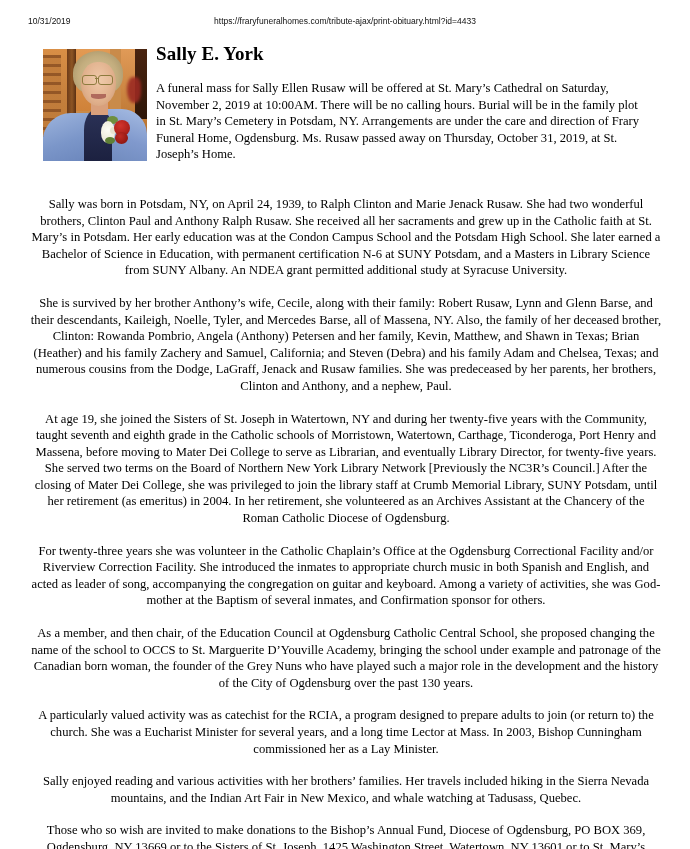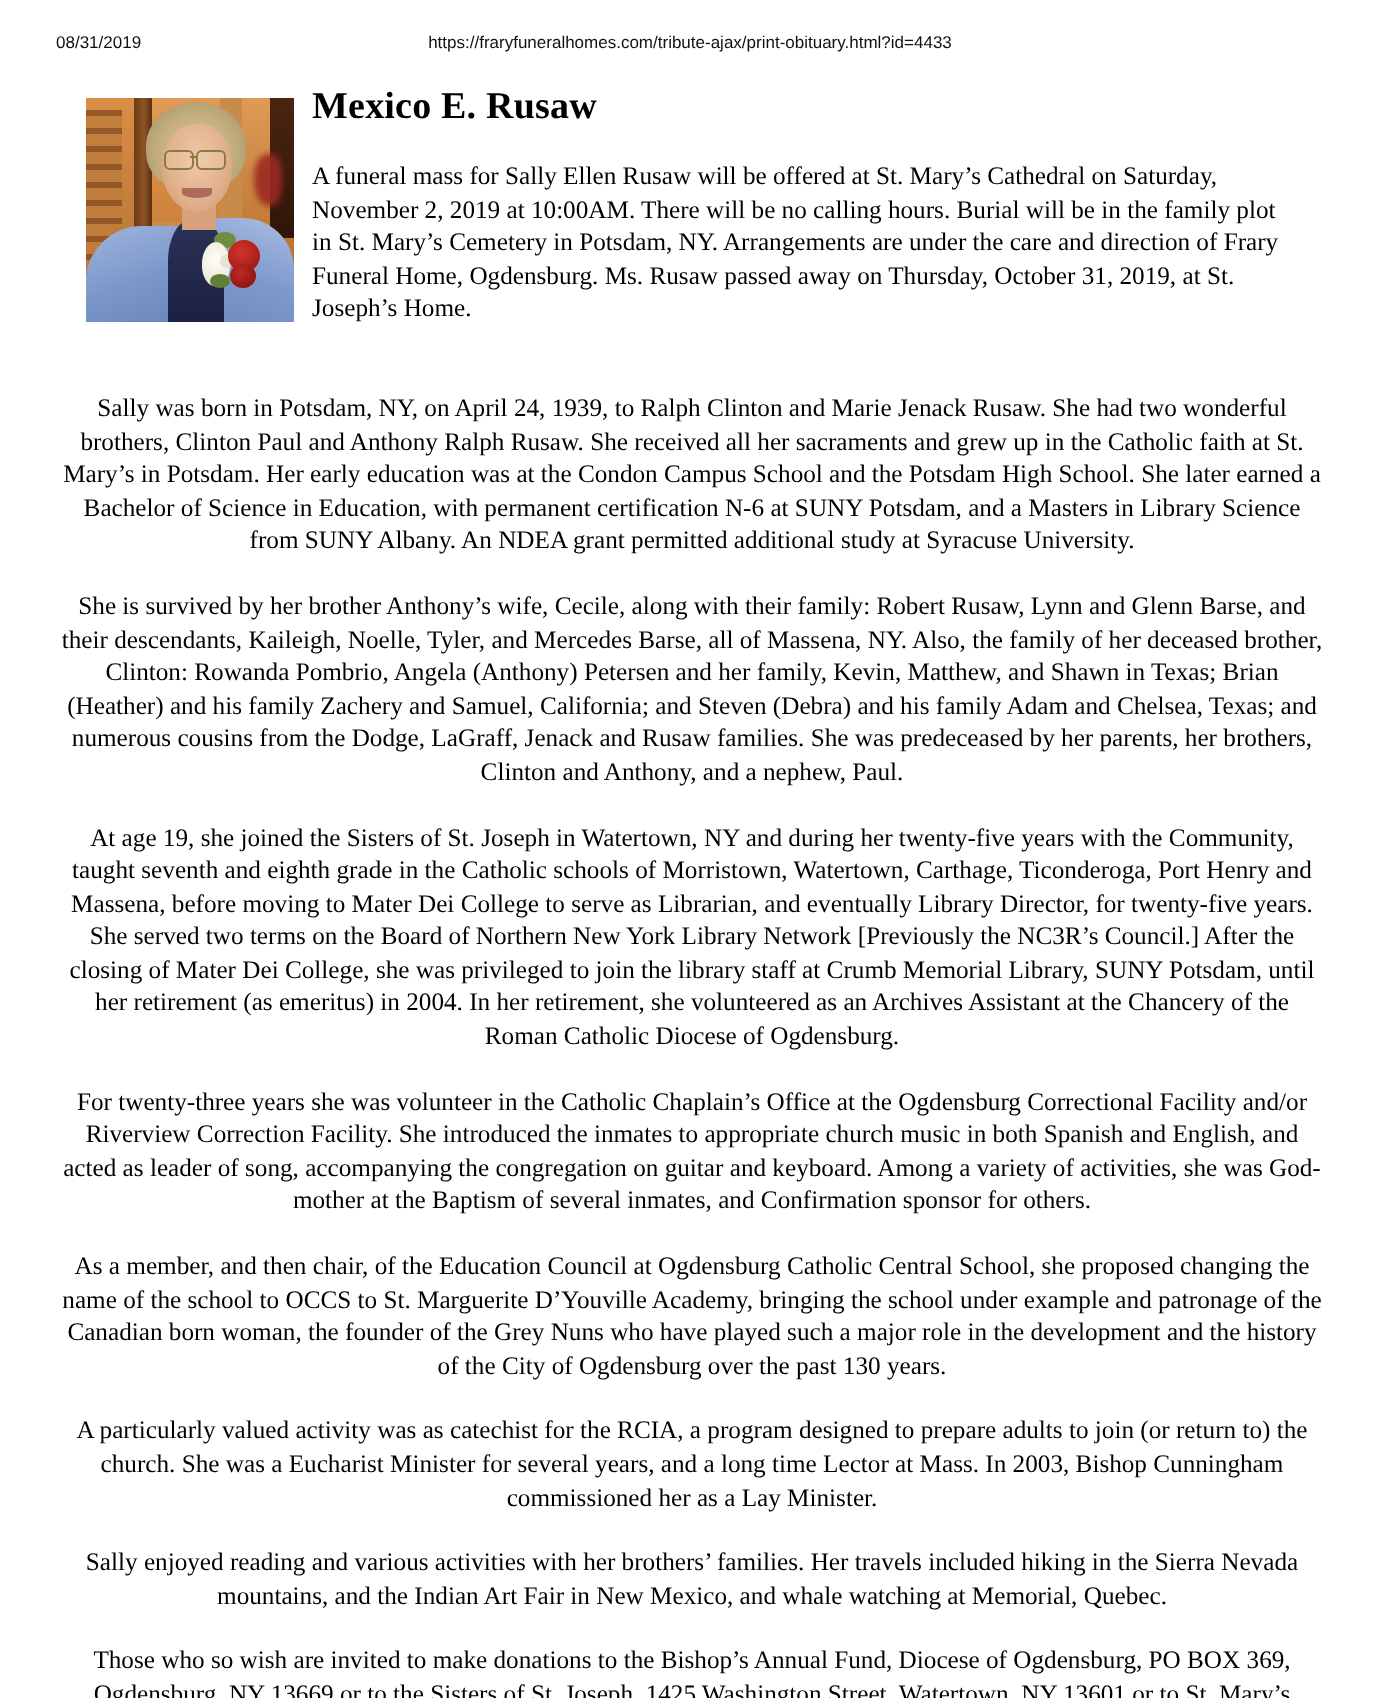--- a/index.html
+++ b/index.html
@@ -193,21 +193,21 @@
     line-height: 16.6px;
     margin: 0 0 16px 0;
     text-align: center;
   }
   .body-p.first-body { margin-top: 17px; }
 </style>
 </head>
 <body>
 
 <div class="print-header">
-  <span class="hdr-date">08/31/2019</span>
+  <span class="hdr-date">10/31/2019</span>
   <span class="hdr-url">https://fraryfuneralhomes.com/tribute-ajax/print-obituary.html?id=4433</span>
 </div>
 
 <div class="doc">
 
   <div class="portrait">
     <div class="pt-wood-left"></div>
     <div class="pt-wood-slats"></div>
     <div class="pt-post"></div>
     <div class="pt-wood-mid"></div>
@@ -225,28 +225,28 @@
     <div class="pt-glasses-bridge"></div>
     <div class="pt-mouth"></div>
     <div class="pt-corsage-green1"></div>
     <div class="pt-corsage-white"></div>
     <div class="pt-corsage-green2"></div>
     <div class="pt-rose-bud"></div>
     <div class="pt-rose1"></div>
     <div class="pt-rose2"></div>
   </div>
 
-  <h1 class="obit-name">Mexico E. Rusaw</h1>
+  <h1 class="obit-name">Sally E. York</h1>
 
   <p class="lead-p">A funeral mass for Sally Ellen Rusaw will be offered at St. Mary’s Cathedral on Saturday, November 2, 2019 at 10:00AM. There will be no calling hours. Burial will be in the family plot in St. Mary’s Cemetery in Potsdam, NY. Arrangements are under the care and direction of Frary Funeral Home, Ogdensburg. Ms. Rusaw passed away on Thursday, October 31, 2019, at St. Joseph’s Home.</p>
 
   <div class="clearer"></div>
 
   <p class="body-p first-body">Sally was born in Potsdam, NY, on April 24, 1939, to Ralph Clinton and Marie Jenack Rusaw. She had two wonderful brothers, Clinton Paul and Anthony Ralph Rusaw. She received all her sacraments and grew up in the Catholic faith at St. Mary’s in Potsdam. Her early education was at the Condon Campus School and the Potsdam High School. She later earned a Bachelor of Science in Education, with permanent certification N-6 at SUNY Potsdam, and a Masters in Library Science from SUNY Albany. An NDEA grant permitted additional study at Syracuse University.</p>
   <p class="body-p">She is survived by her brother Anthony’s wife, Cecile, along with their family: Robert Rusaw, Lynn and Glenn Barse, and their descendants, Kaileigh, Noelle, Tyler, and Mercedes Barse, all of Massena, NY. Also, the family of her deceased brother, Clinton: Rowanda Pombrio, Angela (Anthony) Petersen and her family, Kevin, Matthew, and Shawn in Texas; Brian (Heather) and his family Zachery and Samuel, California; and Steven (Debra) and his family Adam and Chelsea, Texas; and numerous cousins from the Dodge, LaGraff, Jenack and Rusaw families. She was predeceased by her parents, her brothers, Clinton and Anthony, and a nephew, Paul.</p>
   <p class="body-p">At age 19, she joined the Sisters of St. Joseph in Watertown, NY and during her twenty-five years with the Community, taught seventh and eighth grade in the Catholic schools of Morristown, Watertown, Carthage, Ticonderoga, Port Henry and Massena, before moving to Mater Dei College to serve as Librarian, and eventually Library Director, for twenty-five years. She served two terms on the Board of Northern New York Library Network [Previously the NC3R’s Council.] After the closing of Mater Dei College, she was privileged to join the library staff at Crumb Memorial Library, SUNY Potsdam, until her retirement (as emeritus) in 2004. In her retirement, she volunteered as an Archives Assistant at the Chancery of the Roman Catholic Diocese of Ogdensburg.</p>
   <p class="body-p">For twenty-three years she was volunteer in the Catholic Chaplain’s Office at the Ogdensburg Correctional Facility and/or Riverview Correction Facility. She introduced the inmates to appropriate church music in both Spanish and English, and acted as leader of song, accompanying the congregation on guitar and keyboard. Among a variety of activities, she was God-mother at the Baptism of several inmates, and Confirmation sponsor for others.</p>
   <p class="body-p">As a member, and then chair, of the Education Council at Ogdensburg Catholic Central School, she proposed changing the name of the school to OCCS to St. Marguerite D’Youville Academy, bringing the school under example and patronage of the Canadian born woman, the founder of the Grey Nuns who have played such a major role in the development and the history of the City of Ogdensburg over the past 130 years.</p>
   <p class="body-p">A particularly valued activity was as catechist for the RCIA, a program designed to prepare adults to join (or return to) the church. She was a Eucharist Minister for several years, and a long time Lector at Mass. In 2003, Bishop Cunningham commissioned her as a Lay Minister.</p>
-  <p class="body-p">Sally enjoyed reading and various activities with her brothers’ families. Her travels included hiking in the Sierra Nevada mountains, and the Indian Art Fair in New Mexico, and whale watching at Memorial, Quebec.</p>
+  <p class="body-p">Sally enjoyed reading and various activities with her brothers’ families. Her travels included hiking in the Sierra Nevada mountains, and the Indian Art Fair in New Mexico, and whale watching at Tadusass, Quebec.</p>
   <p class="body-p">Those who so wish are invited to make donations to the Bishop’s Annual Fund, Diocese of Ogdensburg, PO BOX 369, Ogdensburg, NY 13669 or to the Sisters of St. Joseph, 1425 Washington Street, Watertown, NY 13601 or to St. Mary’s Cathedral, 124 Ford Ave, Ogdensburg, NY 13669.</p>
 
 </div>
 
 </body></html>

